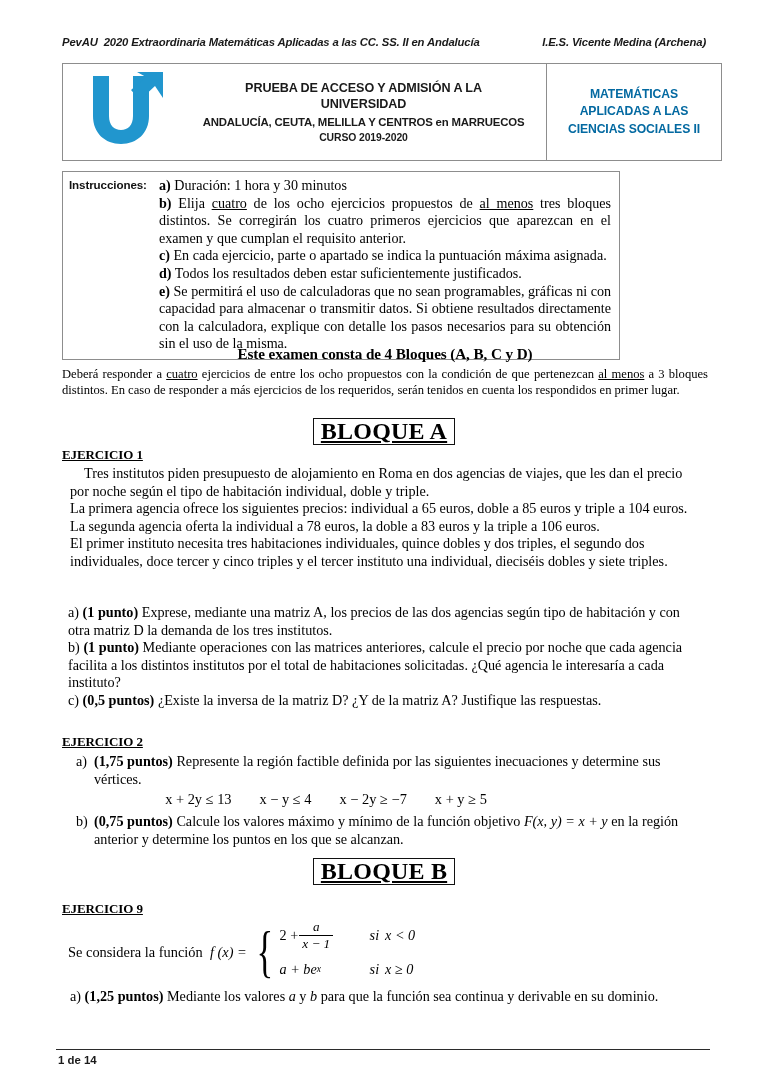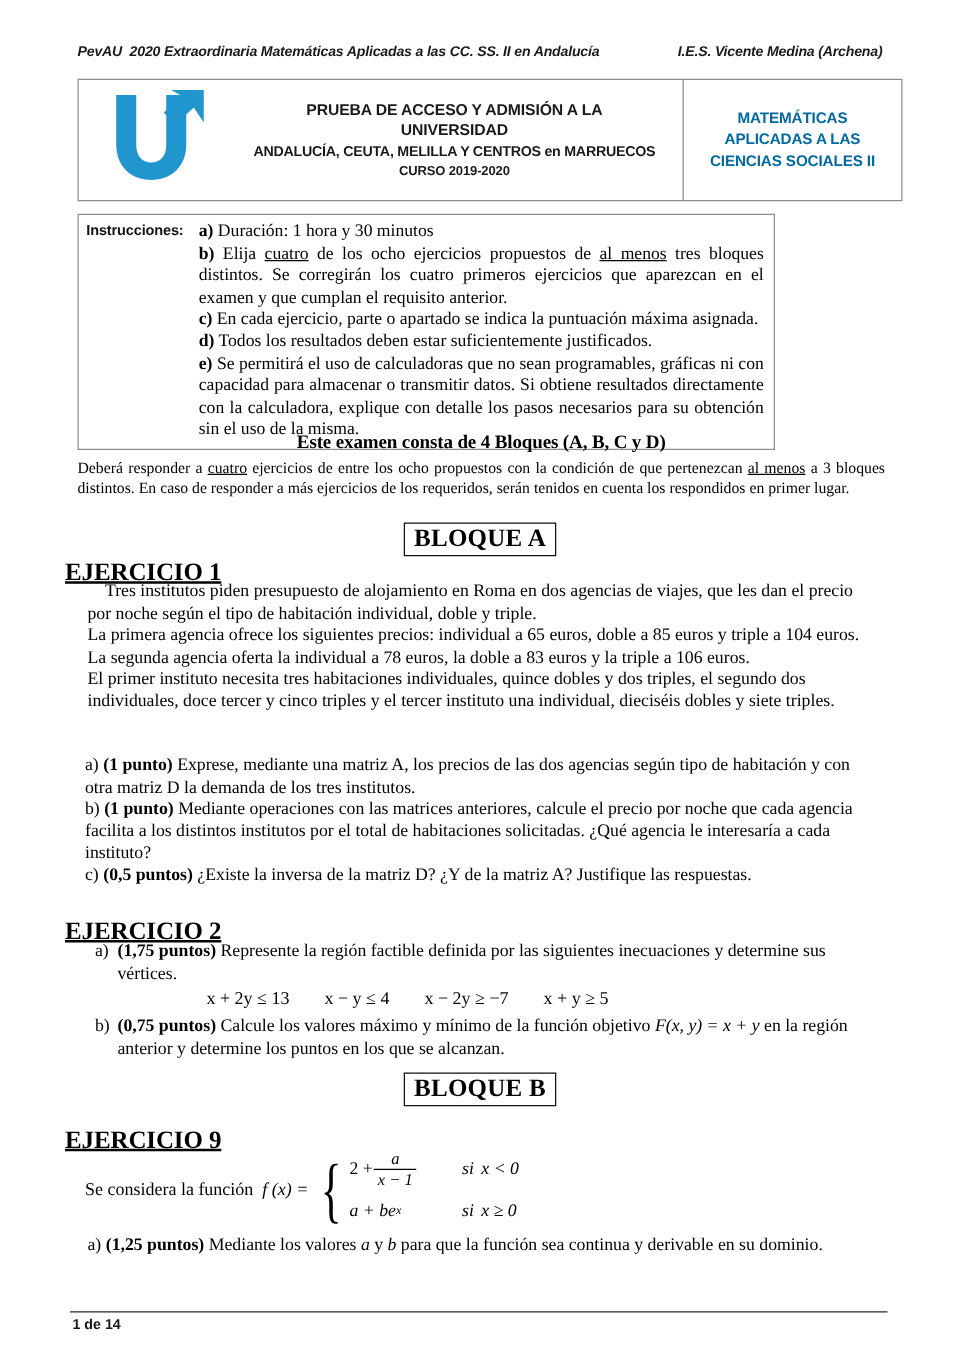--- a/index.html
+++ b/index.html
@@ -159,33 +159,34 @@
   
   .bloque {
     position: absolute;
     left: 0; width: 768px;
     text-align: center;
   }
   .bloque span {
     display: inline-block;
     border: 1.4px solid #111;
     padding: 1px 7px 2px 7px;
-    font-size: 20px;
+    font-size: 24px;
     font-weight: 700;
     line-height: 22px;
     letter-spacing: 0.2px;
+    text-decoration: underline;
   }
   #bloque-a { top: 418px; }
   #bloque-b { top: 858px; }
 
   
   .ej {
     position: absolute;
-    left: 52px;
-    font-size: 20px;
+    left: 62px;
+    font-size: 13px;
     font-weight: 700;
     text-decoration: underline;
     letter-spacing: -0.1px;
   }
   #ej1 { top: 447px; }
   #ej2 { top: 734px; }
   #ej3 { top: 901px; }
 
   
   .body-block {

